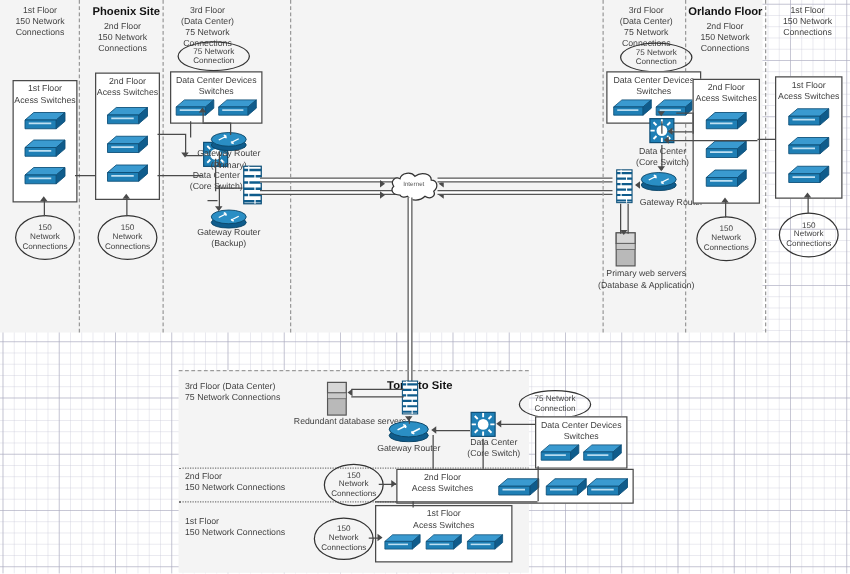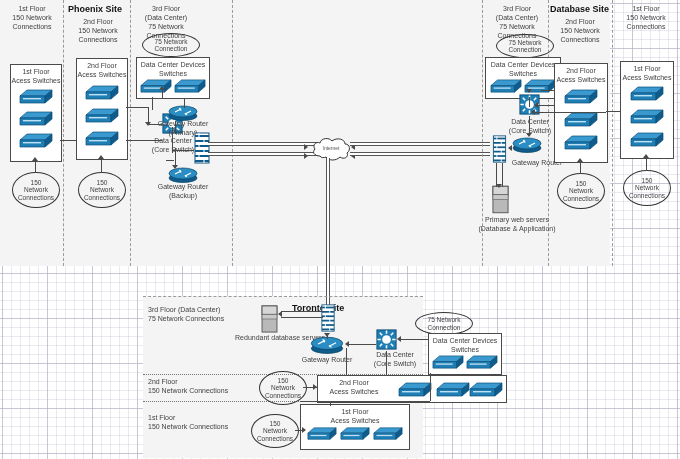--- a/index.html
+++ b/index.html
@@ -21,21 +21,21 @@
   .page{position:absolute;background:#f4f4f4;}
 
   
   .vdash{position:absolute;border-left:1px dashed #9a9a9a;}
   .hdash{position:absolute;border-top:1px dashed #9a9a9a;}
   .hdot{position:absolute;border-top:1px dotted #777;}
 
   
   .lbl{position:absolute;font-size:7px;line-height:9px;color:#3f3f3f;text-align:center;white-space:pre-line;}
   .lbl.l{text-align:left;}
-  .sitetitle{position:absolute;font-size:9px;line-height:11px;font-weight:bold;color:#111;text-align:left;white-space:nowrap;}
+  .sitetitle{position:absolute;font-size:9px;line-height:11px;font-weight:bold;color:#111;text-align:right;white-space:nowrap;}
   .boxtitle{position:absolute;font-size:7px;line-height:9px;color:#3f3f3f;text-align:center;white-space:pre-line;width:100%;left:0;top:2px;}
 
   
   .gbox{position:absolute;border:1px solid #4a4a4a;background:#ffffff;}
 
   
   .ln{position:absolute;background:#4a4a4a;}
   .lnh{height:1px;}
   .lnv{width:1px;}
   
@@ -275,21 +275,21 @@
   <div class="trunkv" style="left:326px;top:158px;height:152px;"></div>
 
   <div class="vdash" style="left:482px;top:0;height:266px;"></div>
   <div class="vdash" style="left:548px;top:0;height:266px;"></div>
   <div class="vdash" style="left:612px;top:0;height:266px;"></div>
 
   <div class="lbl" style="left:486px;top:4px;width:62px;">3rd Floor
 (Data Center)
 75 Network
 Connections</div>
-  <div class="sitetitle" style="left:550px;top:4px;width:60px;">Database Site</div>
+  <div class="sitetitle" style="left:550px;top:4px;width:60px;">Orlando Floor</div>
   <div class="lbl" style="left:550px;top:17px;width:60px;">2nd Floor
 150 Network
 Connections</div>
   <div class="lbl" style="left:616px;top:4px;width:60px;">1st Floor
 150 Network
 Connections</div>
 
   <div class="oval" style="left:496px;top:34px;width:56px;height:22px;">75 Network
 Connection</div>
   <div class="gbox" style="left:485px;top:57px;width:74px;height:40px;">

